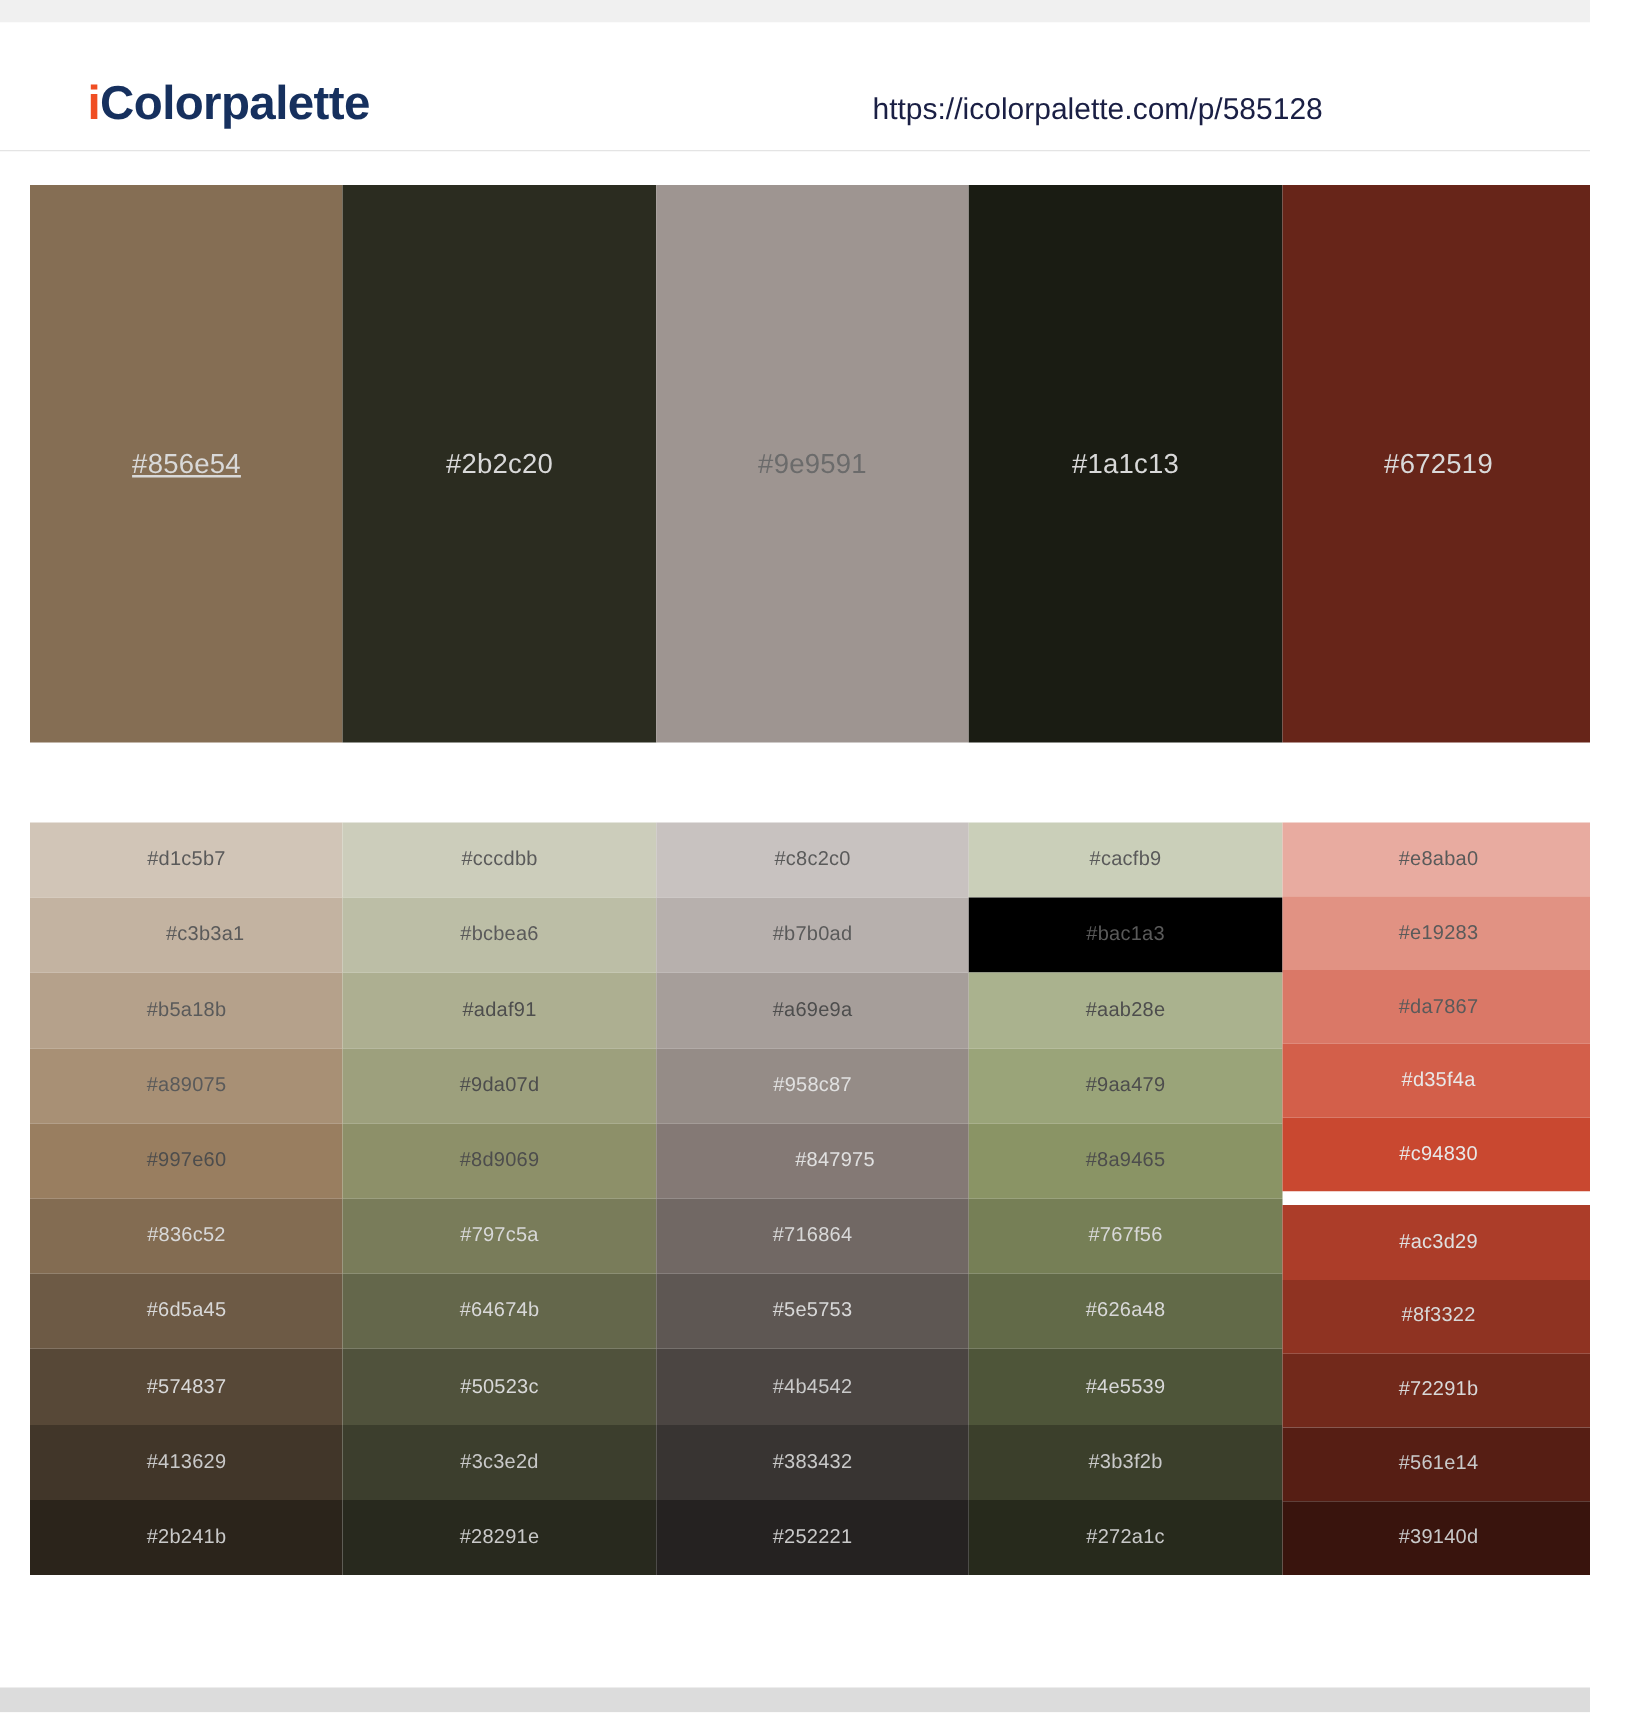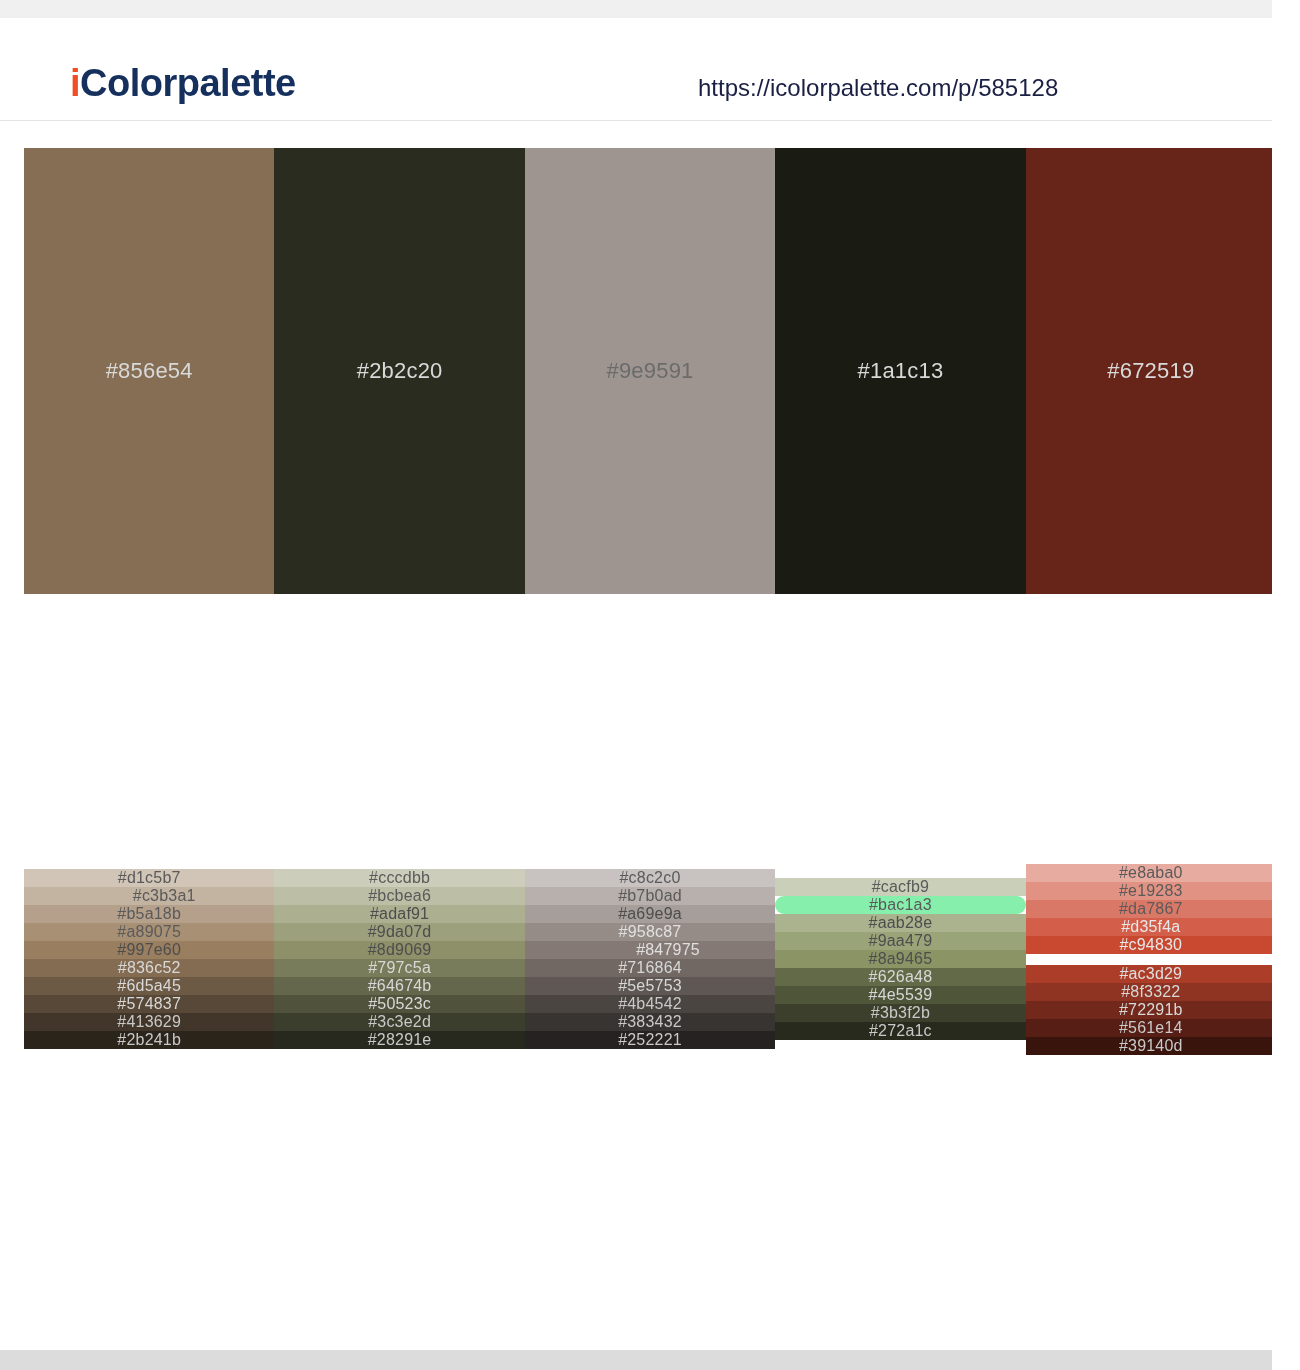--- a/index.html
+++ b/index.html
@@ -85,21 +85,20 @@
   }
 
   
   .shades {
     position: absolute;
     left: 24px;
     top: 658px;
     width: 1252px;
     height: 602px;
     display: flex;
-    align-items: center;
   }
   .shade-col {
     flex: 1 1 0;
     display: flex;
     flex-direction: column;
   }
   .shade-cell {
     flex: 1 1 0;
     display: flex;
     align-items: center;
@@ -128,21 +127,21 @@
 
   <div class="header">
     <div class="logo">
       <span class="logo-i">i</span><span class="logo-rest">Colorpalette</span>
     </div>
     <div class="page-url">https://icolorpalette.com/p/585128</div>
   </div>
 
   <div class="swatch-strip" id="swatch-strip">
       <div class="swatch" style="background: rgb(133, 110, 84);">
-        <span class="swatch-label" style="color: rgb(217, 217, 217);">#856e54</span>
+        <span class="swatch-label" style="color: rgb(217, 217, 217); text-decoration: underline;">#856e54</span>
       </div>
       <div class="swatch" style="background: rgb(43, 44, 32);">
         <span class="swatch-label" style="color: rgb(217, 217, 217);">#2b2c20</span>
       </div>
       <div class="swatch" style="background: rgb(158, 149, 145);">
         <span class="swatch-label" style="color: rgb(107, 107, 107);">#9e9591</span>
       </div>
       <div class="swatch" style="background: rgb(26, 28, 19);">
         <span class="swatch-label" style="color: rgb(217, 217, 217);">#1a1c13</span>
       </div>
@@ -183,24 +182,25 @@
         <div class="shade-cell" style="background: rgb(149, 140, 135); color: rgb(224, 224, 224);">#958c87</div>
         <div class="shade-cell" style="background: rgb(132, 121, 117); color: rgb(224, 224, 224); padding-left: 36px;">#847975</div>
         <div class="shade-cell" style="background: rgb(113, 104, 100); color: rgb(216, 216, 216);">#716864</div>
         <div class="shade-cell" style="background: rgb(94, 87, 83); color: rgb(216, 216, 216);">#5e5753</div>
         <div class="shade-cell" style="background: rgb(75, 69, 66); color: rgb(201, 201, 201);">#4b4542</div>
         <div class="shade-cell" style="background: rgb(56, 52, 50); color: rgb(201, 201, 201);">#383432</div>
         <div class="shade-cell" style="background: rgb(37, 34, 33); color: rgb(201, 201, 201);">#252221</div>
       </div>
       <div class="shade-col">
         <div class="shade-cell" style="background: rgb(202, 207, 185); color: rgb(90, 90, 90);">#cacfb9</div>
-        <div class="shade-cell" style="background: #86efac; color: rgb(90, 90, 90); border-radius: 14px;">#bac1a3</div>
+        <div class="shade-cell" style="background: #000000; color: rgb(90, 90, 90);">#bac1a3</div>
         <div class="shade-cell" style="background: rgb(170, 178, 142); color: rgb(77, 77, 77);">#aab28e</div>
         <div class="shade-cell" style="background: rgb(154, 164, 121); color: rgb(77, 77, 77);">#9aa479</div>
         <div class="shade-cell" style="background: rgb(138, 148, 101); color: rgb(77, 77, 77);">#8a9465</div>
+        <div class="shade-cell" style="background: rgb(118, 127, 86); color: rgb(216, 216, 216);">#767f56</div>
         <div class="shade-cell" style="background: rgb(98, 106, 72); color: rgb(216, 216, 216);">#626a48</div>
         <div class="shade-cell" style="background: rgb(78, 85, 57); color: rgb(216, 216, 216);">#4e5539</div>
         <div class="shade-cell" style="background: rgb(59, 63, 43); color: rgb(201, 201, 201);">#3b3f2b</div>
         <div class="shade-cell" style="background: rgb(39, 42, 28); color: rgb(201, 201, 201);">#272a1c</div>
       </div>
       <div class="shade-col">
         <div class="shade-cell" style="background: rgb(232, 171, 160); color: rgb(90, 90, 90);">#e8aba0</div>
         <div class="shade-cell" style="background: rgb(225, 146, 131); color: rgb(90, 90, 90);">#e19283</div>
         <div class="shade-cell" style="background: rgb(218, 120, 103); color: rgb(90, 90, 90);">#da7867</div>
         <div class="shade-cell" style="background: rgb(211, 95, 74); color: rgb(232, 232, 232);">#d35f4a</div>

